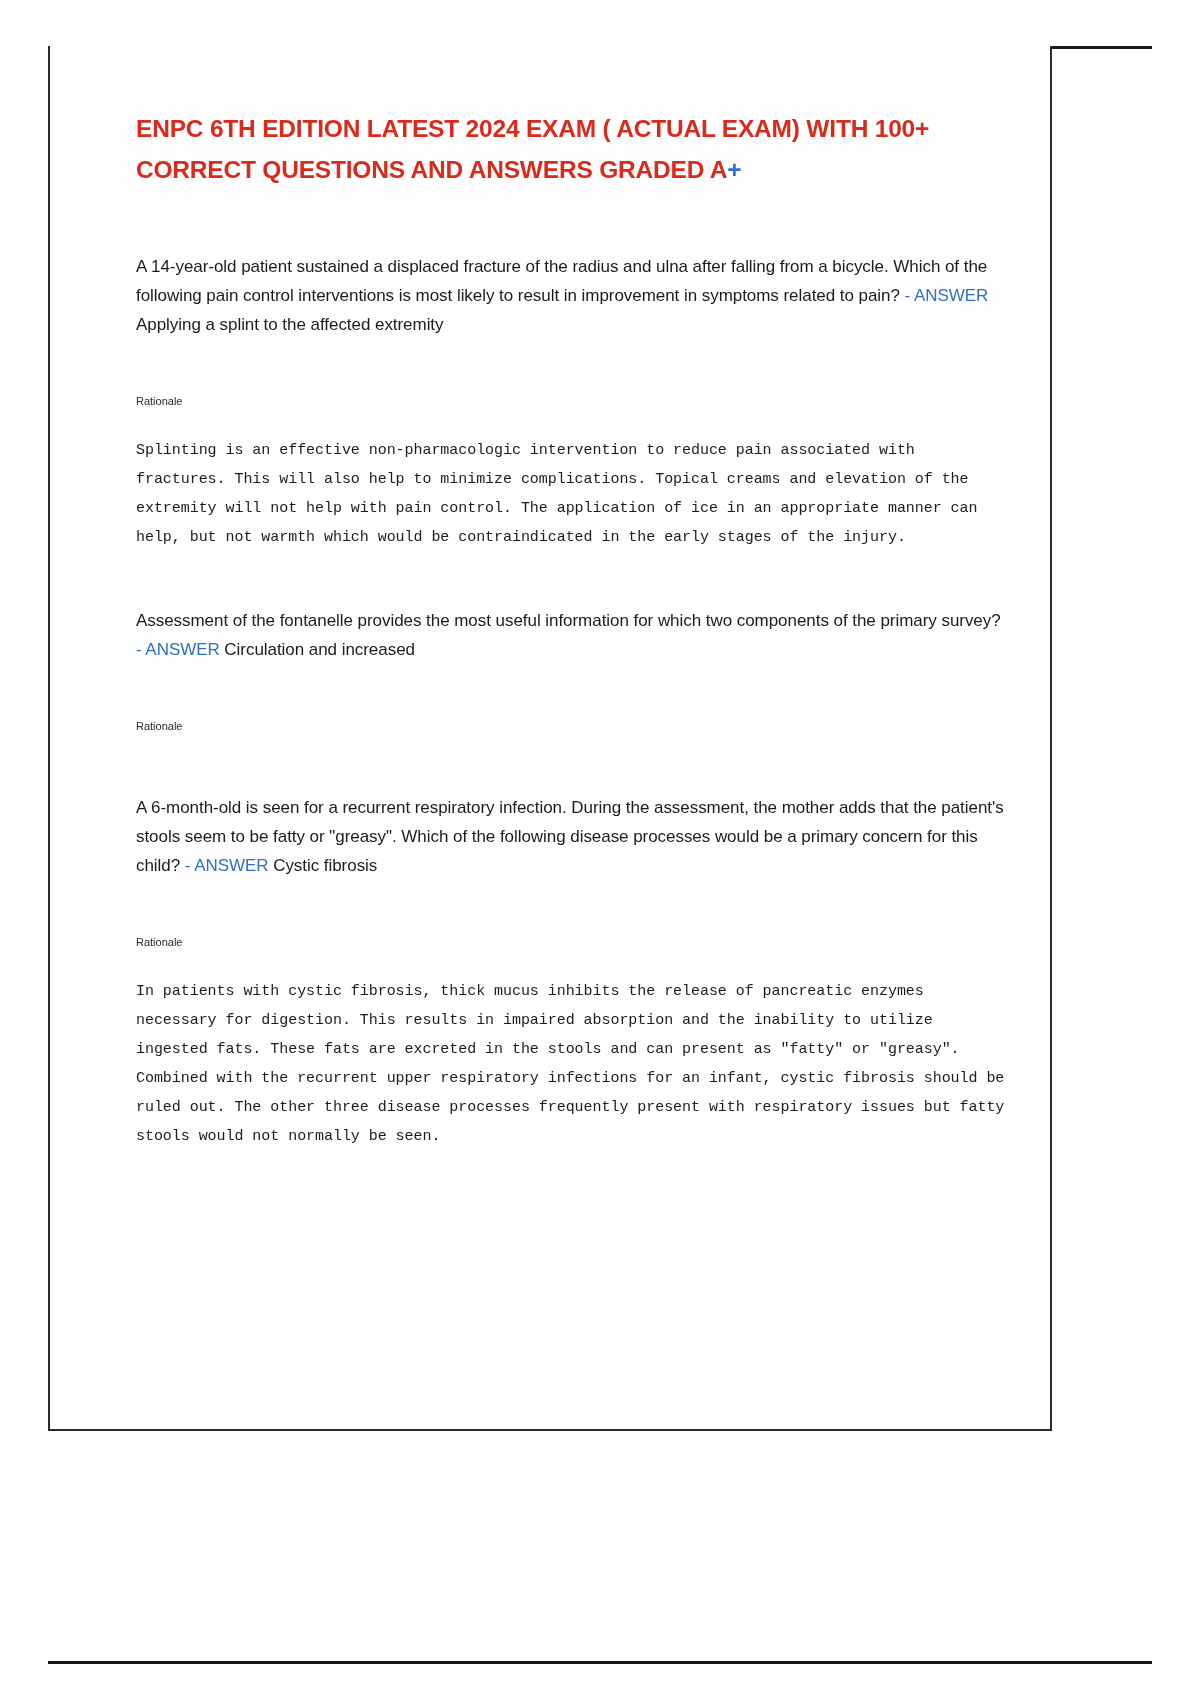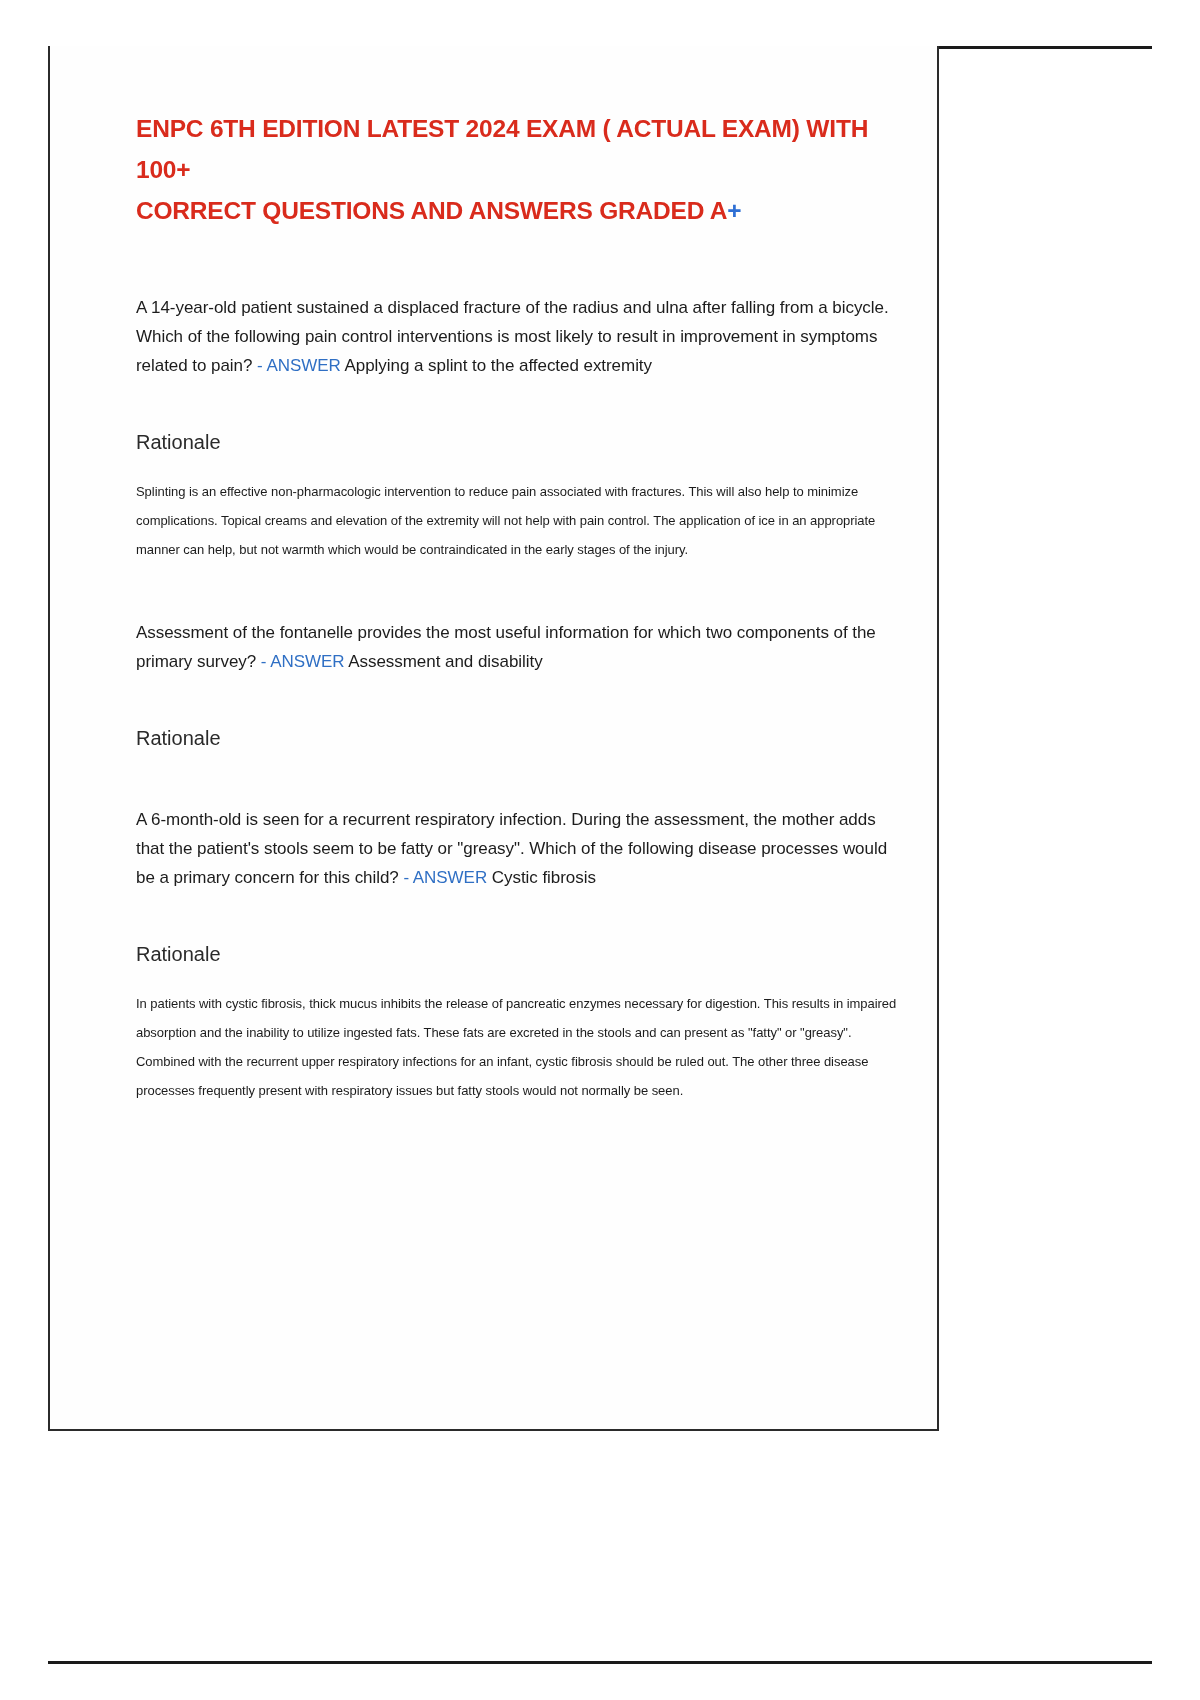--- a/index.html
+++ b/index.html
@@ -37,21 +37,21 @@
     bottom: 36px;
     height: 3px;
     background: #1a1a1a;
   }
 
   
   .page {
     position: absolute;
     left: 48px;
     top: 46px;
-    width: 891px;
+    width: 1004px;
     height: 1385px;
     background: #fefefe;
     border: 2px solid #2b2b2b;
     border-top: none;
   }
   .page-inner {
     position: absolute;
     left: 86px;
     top: 62px;
     right: 40px;
@@ -88,34 +88,34 @@
   }
   .question { margin: 0; }
   .answer-tag {
     color: #2f6fc4;
     font-weight: normal;
     white-space: nowrap;
   }
   .answer-dash { color: #2f6fc4; }
 
   .rationale-label {
-    font-size: 20px;
+    font-size: 11px;
     line-height: 26px;
     color: #2a2a2a;
     margin: 49px 0 22px 0;
     font-family: "Liberation Sans", sans-serif;
   }
   .rationale-text {
-    font-size: 13px;
+    font-size: 15px;
     line-height: 29px;
     color: #1c1c1c;
     max-width: 880px;
     margin: 0;
     letter-spacing: -0.05px;
-    font-family: Liberation Sans, sans-serif;
+    font-family: Liberation Mono, monospace;
   }
 </style>
 </head>
 <body>
 
 <div class="canvas">
 
   <div class="rule-top"></div>
 
   <div class="page">
@@ -127,21 +127,21 @@
         <span>CORRECT QUESTIONS AND ANSWERS  GRADED A</span><span class="plus">+</span>
       </h1>
 
       <div class="qa-block first">
         <p class="body-text question"><span>A 14-year-old patient sustained a displaced fracture of the radius and ulna after falling from a bicycle. Which of the following pain control interventions is most likely to result in improvement in symptoms related to pain? </span><span class="answer-dash">- </span><span class="answer-tag">ANSWER</span><span>  Applying a splint to the affected extremity</span></p>
         <p class="rationale-label">Rationale</p>
         <p class="rationale-text">Splinting is an effective non-pharmacologic intervention to reduce pain associated with fractures. This will also help to minimize complications. Topical creams and elevation of the extremity will not help with pain control. The application of ice in an appropriate manner can help, but not warmth which would be contraindicated in the early stages of the injury.</p>
       </div>
 
       <div class="qa-block">
-        <p class="body-text question"><span>Assessment of the fontanelle provides the most useful information for which two components of the primary survey? </span><span class="answer-dash">- </span><span class="answer-tag">ANSWER</span><span>  Assessment and disability</span></p>
+        <p class="body-text question"><span>Assessment of the fontanelle provides the most useful information for which two components of the primary survey? </span><span class="answer-dash">- </span><span class="answer-tag">ANSWER</span><span>  Circulation and increased</span></p>
         <p class="rationale-label">Rationale</p>
       </div>
 
       <div class="qa-block">
         <p class="body-text question"><span>A 6-month-old is seen for a recurrent respiratory infection. During the assessment, the mother adds that the patient's stools seem to be fatty or "greasy". Which of the following disease processes would be a primary concern for this child? </span><span class="answer-dash">- </span><span class="answer-tag">ANSWER</span><span>  Cystic fibrosis</span></p>
         <p class="rationale-label">Rationale</p>
         <p class="rationale-text">In patients with cystic fibrosis, thick mucus inhibits the release of pancreatic enzymes necessary for digestion. This results in impaired absorption and the inability to utilize ingested fats. These fats are excreted in the stools and can present as "fatty" or "greasy". Combined with the recurrent upper respiratory infections for an infant, cystic fibrosis should be ruled out. The other three disease processes frequently present with respiratory issues but fatty stools would not normally be seen.</p>
       </div>
 
     </div>

